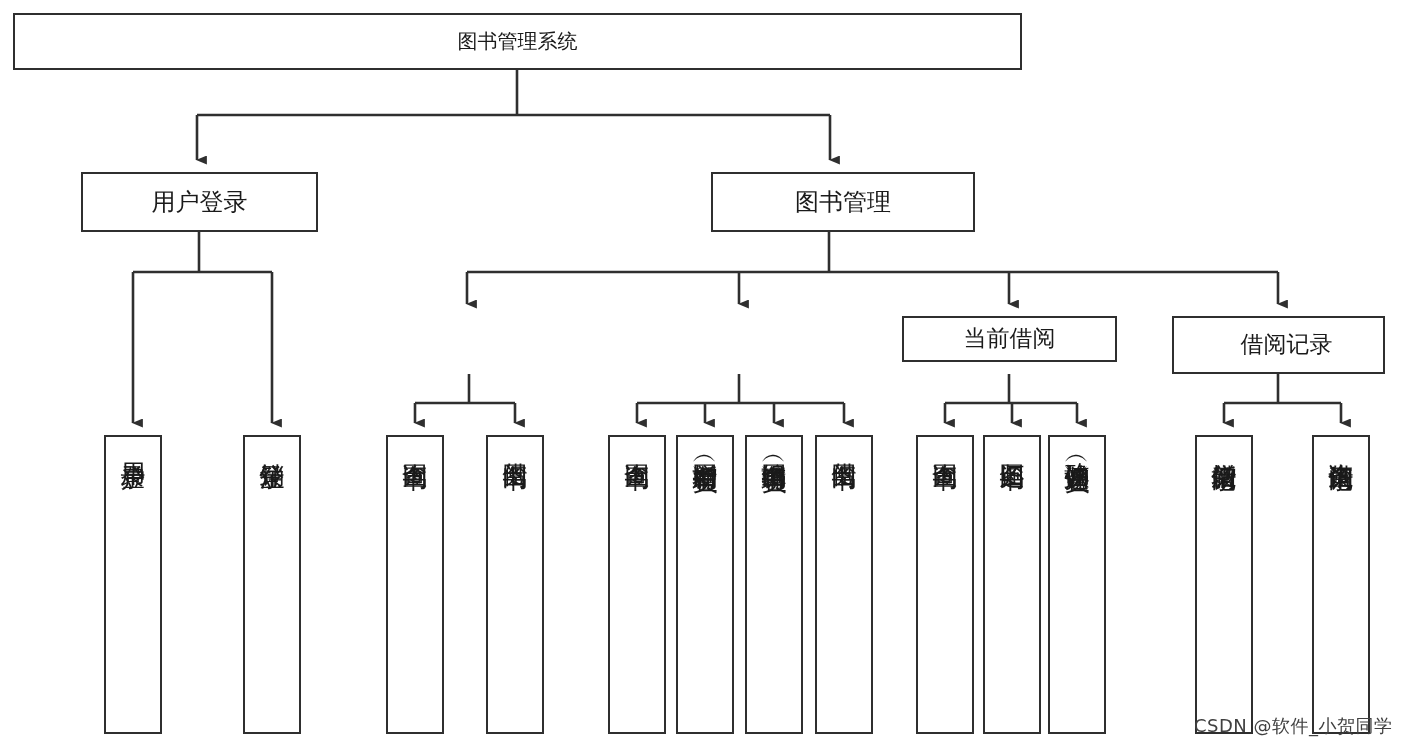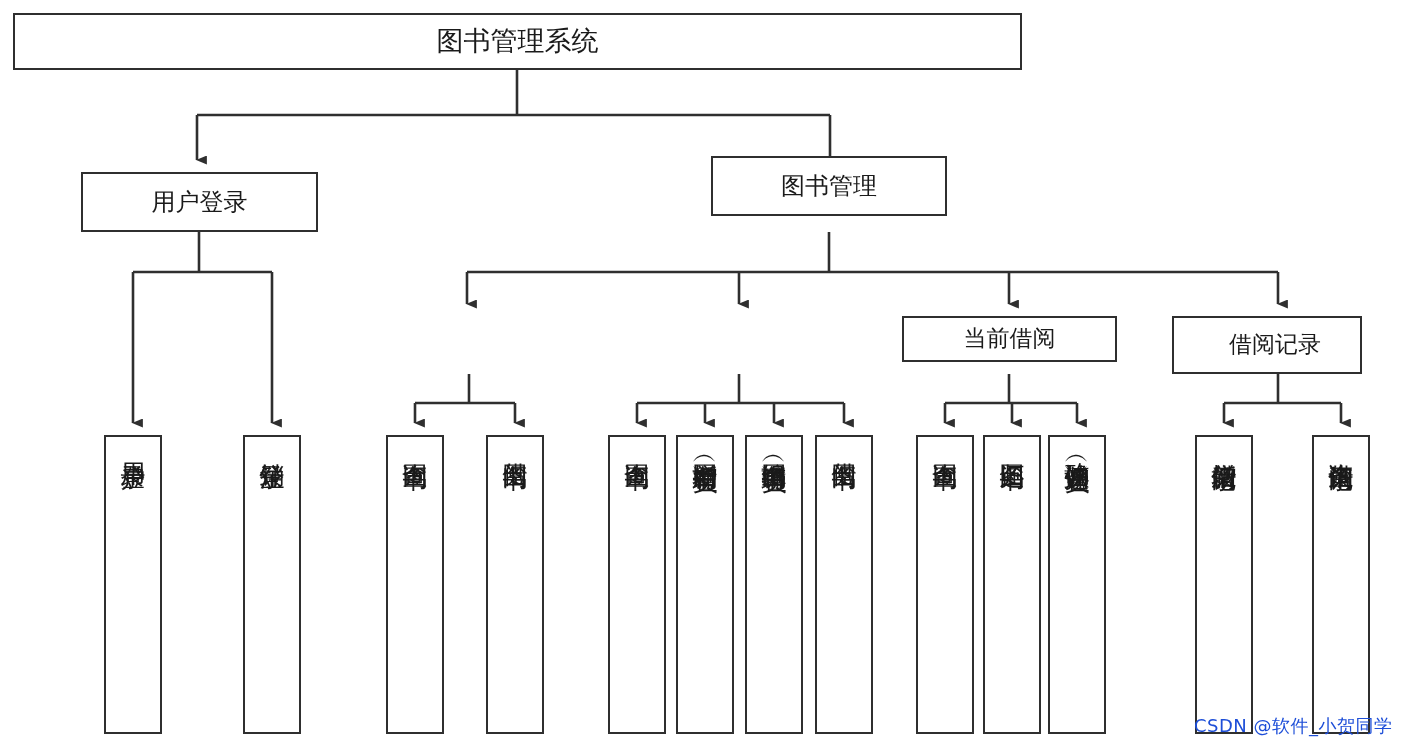--- a/index.html
+++ b/index.html
@@ -33,21 +33,21 @@
     align-items: center;
     justify-content: center;
     color: #1a1a1a;
   }
   .node .lbl {
     display: block;
     line-height: 1.12;
     text-align: center;
     white-space: nowrap;
   }
-  .node.root .lbl  { font-size: 27px; }
+  .node.root .lbl  { font-size: 20px; }
   .node.lvl2 .lbl  { font-size: 24px; }
   .node.lvl3 .lbl  { font-size: 23px; }
   .node.leaf {
     align-items: flex-start;
     justify-content: center;
     padding-top: 6px;
   }
   .node.leaf .lbl {
     writing-mode: vertical-rl;
     text-orientation: upright;
@@ -119,28 +119,28 @@
     </g>
   </svg>
 
   <div class="node root" style="left: 13px; top: 13px; width: 1009px; height: 57px;">
     <span class="lbl">图书管理系统</span>
   </div>
 
   <div class="node lvl2" style="left: 81px; top: 172px; width: 237px; height: 60px;">
     <span class="lbl">用户登录</span>
   </div>
-  <div class="node lvl2" style="left: 711px; top: 156px; width: 236px; height: 60px;">
+  <div class="node lvl2" style="left: 711px; top: 172px; width: 264px; height: 60px;">
     <span class="lbl">图书管理</span>
   </div>
 
   <div class="node lvl3" style="left: 902px; top: 316px; width: 215px; height: 46px;">
     <span class="lbl">当前借阅</span>
   </div>
-  <div class="node lvl3" style="left: 1172px; top: 316px; width: 190px; height: 58px; padding-left: 16px;">
+  <div class="node lvl3" style="left: 1172px; top: 316px; width: 213px; height: 58px; padding-left: 16px;">
     <span class="lbl">借阅记录</span>
   </div>
 
   <div class="node leaf" style="left: 104px; top: 435px; width: 58px; height: 299px;">
     <span class="lbl">用户登录</span>
   </div>
   <div class="node leaf" style="left: 243px; top: 435px; width: 58px; height: 299px;">
     <span class="lbl">注销登录</span>
   </div>
   <div class="node leaf" style="left: 386px; top: 435px; width: 58px; height: 299px;">
@@ -170,15 +170,15 @@
   <div class="node leaf" style="left: 1048px; top: 435px; width: 58px; height: 299px;">
     <span class="lbl">确认归还（管理员）</span>
   </div>
   <div class="node leaf" style="left: 1195px; top: 435px; width: 58px; height: 299px;">
     <span class="lbl">新增借阅记录</span>
   </div>
   <div class="node leaf" style="left: 1312px; top: 435px; width: 58px; height: 299px;">
     <span class="lbl">查询借阅记录</span>
   </div>
 
-  <div class="watermark" style="left: 1194px; top: 714px; color: #1d4ed8;">CSDN @软件_小贺同学</div>
+  <div class="watermark" style="left: 1194px; top: 714px; color: #404040;">CSDN @软件_小贺同学</div>
 
 </div>
 
 </body></html>

